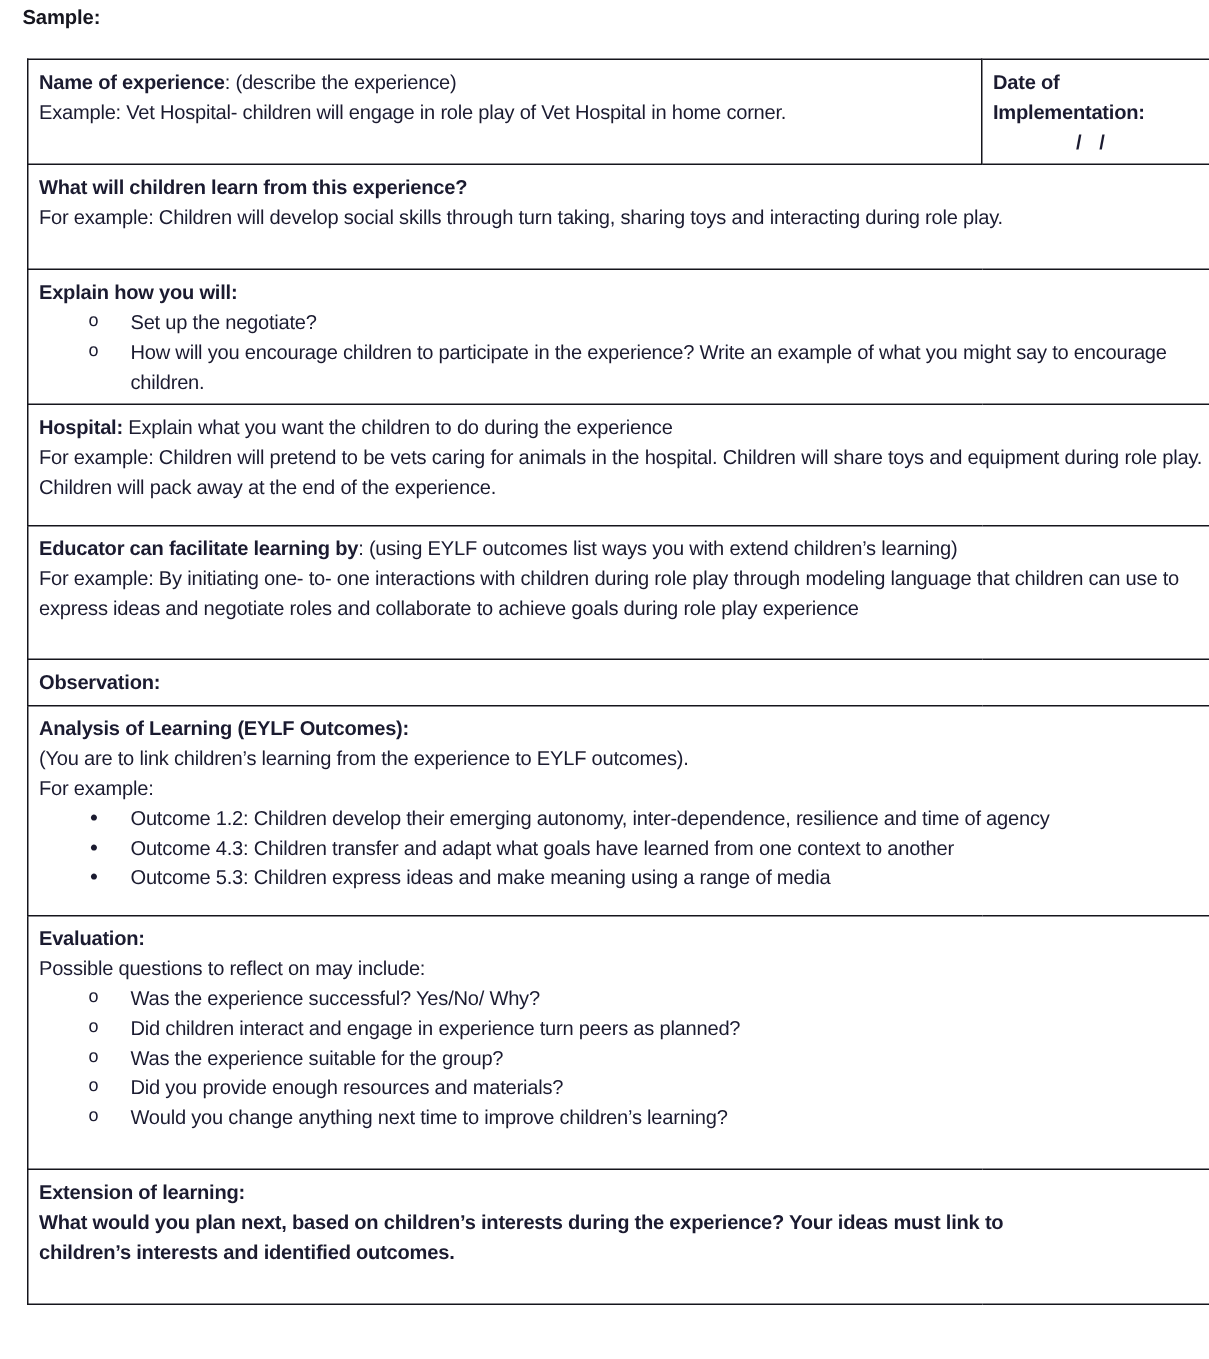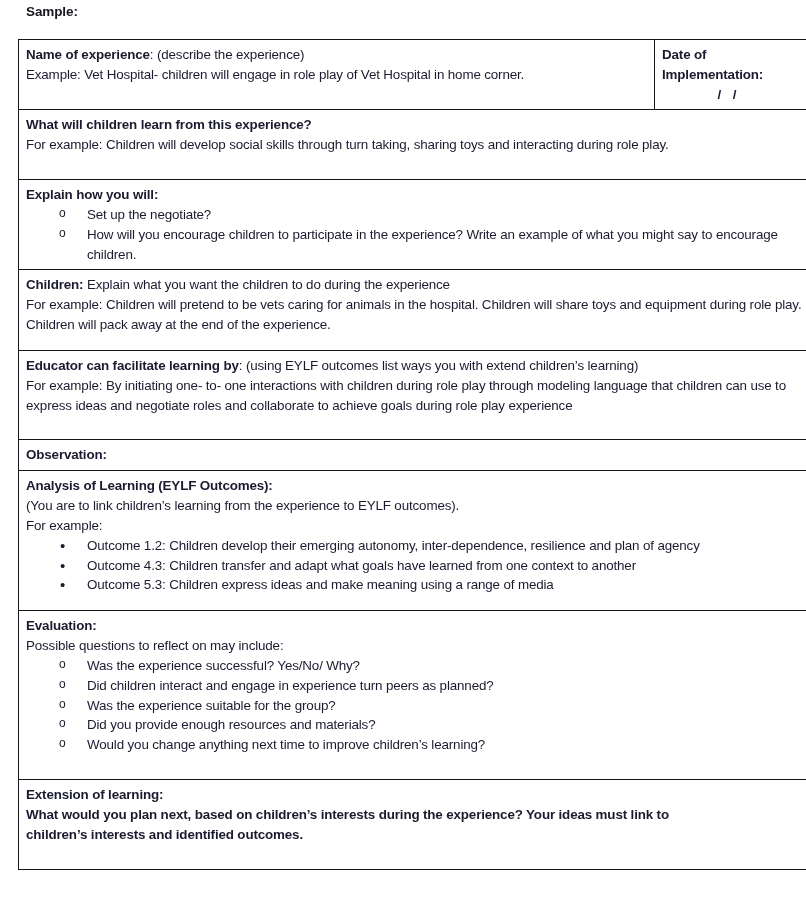--- a/index.html
+++ b/index.html
@@ -15,21 +15,21 @@
     overflow: hidden;
   }
   .page {
     position: relative;
     width: 806px;
     height: 906px;
     box-sizing: border-box;
   }
   .sample-heading {
     position: absolute;
-    left: 26px;
+    left: 15px;
     top: 4px;
     font-size: 13.5px;
     font-weight: bold;
     letter-spacing: -0.1px;
     color: #16161f;
     text-align: center;
   }
   .form-table {
     position: absolute;
     left: 18px;
@@ -124,21 +124,21 @@
           <span class="line bold">Explain how you will:</span>
           <ul class="bullets hollow">
             <li><span class="marker">o</span><span>Set up the negotiate?</span></li>
             <li><span class="marker">o</span><span>How will you encourage children to participate in the experience? Write an example of what you might say to encourage children.</span></li>
           </ul>
         </td>
       </tr>
 
       <tr>
         <td class="cell-main" colspan="2">
-          <span class="line"><span class="bold">Children:</span><span>  Explain what you want the children to do during the experience</span></span>
+          <span class="line"><span class="bold">Hospital:</span><span>  Explain what you want the children to do during the experience</span></span>
           <span class="line">For example: Children will pretend to be vets caring for animals in the hospital. Children will share toys and equipment during role play. Children will pack away at the end of the experience.</span>
           <span class="blank-line-sm"></span>
         </td>
       </tr>
 
       <tr>
         <td class="cell-main" colspan="2">
           <span class="line"><span class="bold">Educator can facilitate learning by</span><span>: (using EYLF outcomes list ways you with extend children’s learning)</span></span>
           <span class="line">For example: By initiating one- to- one interactions with children during role play through modeling language that children can use to express ideas and negotiate roles and collaborate to achieve goals during role play experience</span>
           <span class="blank-line"></span>
@@ -150,21 +150,21 @@
           <span class="line bold">Observation:</span>
         </td>
       </tr>
 
       <tr>
         <td class="cell-main" colspan="2">
           <span class="line bold">Analysis of Learning (EYLF Outcomes):</span>
           <span class="line">(You are to link children’s learning from the experience to EYLF outcomes).</span>
           <span class="line">For example:</span>
           <ul class="bullets filled">
-            <li><span class="marker">•</span><span>Outcome 1.2: Children develop their emerging autonomy, inter-dependence, resilience and plan of agency</span></li>
+            <li><span class="marker">•</span><span>Outcome 1.2: Children develop their emerging autonomy, inter-dependence, resilience and time of agency</span></li>
             <li><span class="marker">•</span><span>Outcome 4.3: Children transfer and adapt what goals have learned from one context to another</span></li>
             <li><span class="marker">•</span><span>Outcome 5.3: Children express ideas and make meaning using a range of media</span></li>
           </ul>
           <span class="blank-line-sm"></span>
         </td>
       </tr>
 
       <tr>
         <td class="cell-main" colspan="2">
           <span class="line bold">Evaluation:</span>

